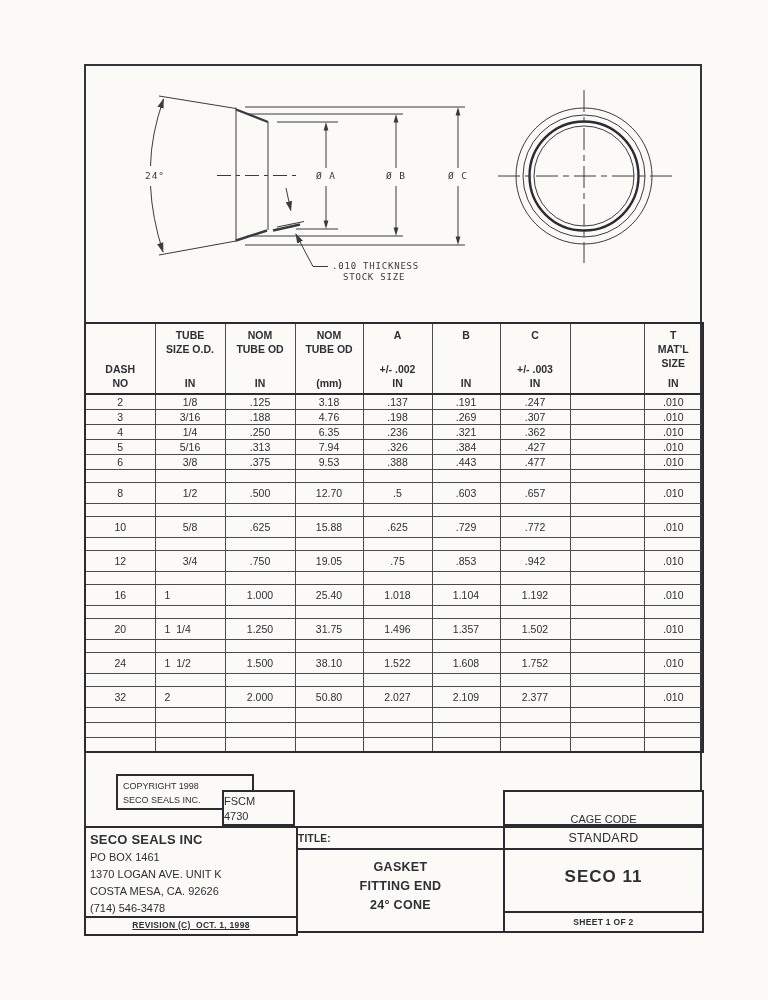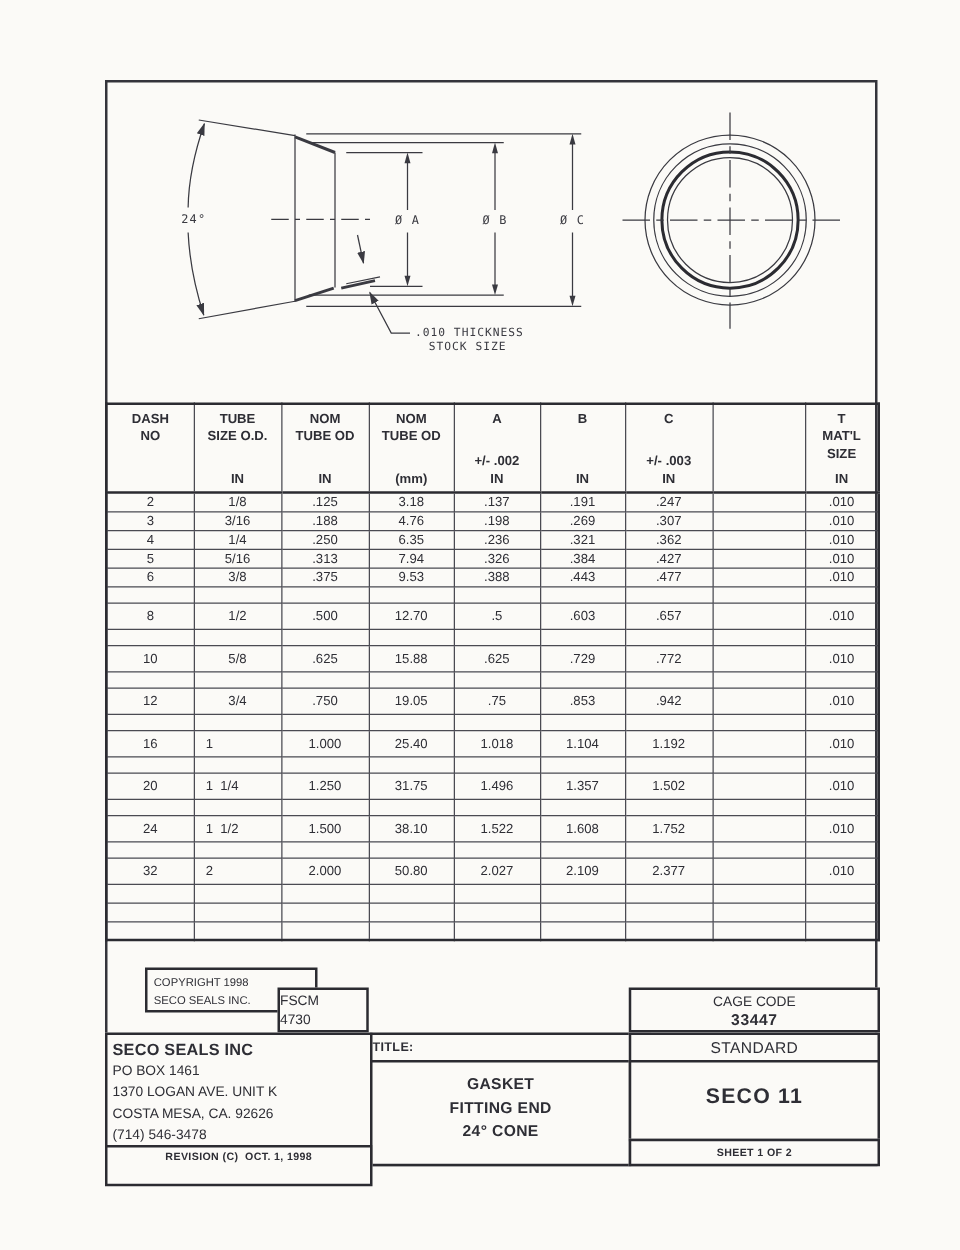--- a/index.html
+++ b/index.html
@@ -28,40 +28,40 @@
     overflow:hidden;white-space:pre;
   }
   .gtable{border:2px solid #2b2b31;}
   .gtable th{border-bottom:2px solid #2b2b31;vertical-align:top;}
   .hrow{height:70px;}
   .rt{height:15px;}  
   .rs{height:13px;}  
   .rd{height:21px;}  
   .rx{height:15px;}  
   .hw{display:flex;flex-direction:column;justify-content:space-between;height:62px;padding:4px 0 3px 0;font-weight:bold;}
-  .hw.center{justify-content:flex-start;}
+  .hw.center{justify-content:flex-end;}
   .hw div{line-height:14px;}
   td.cl{text-align:left;padding-left:9px;}
   
   .tb{position:absolute;box-sizing:border-box;border:2px solid #2b2b31;background:#fbfaf7;}
   .copyright-box{left:-2px;top:708px;width:138px;height:36px;padding:3px 0 0 5px;font-size:9px;line-height:14px;margin-left:32px;}
   .fscm-box{left:136px;top:724px;width:73px;height:36px;text-align:left;font-size:11px;line-height:15px;padding-top:2px;}
-  .cage-box{left:417px;top:724px;width:201px;height:36px;text-align:center;font-size:11px;line-height:14px;padding-top:3px;}
+  .cage-box{left:417px;top:724px;width:201px;height:36px;text-align:center;font-size:11px;line-height:14px;padding-top:20px;}
   .cage-box .val{font-size:12.5px;font-weight:700;letter-spacing:0.5px;}
   .bigleft{left:-2px;top:760px;width:214px;height:107px;}
   .company{font-size:13px;font-weight:700;padding:4px 0 2px 4px;letter-spacing:0.2px;}
   .address div{font-size:11px;line-height:17px;padding-left:4px;}
   .title-cell{left:210px;top:760px;width:225px;height:24px;text-align:left;font-size:10px;font-weight:700;line-height:21px;letter-spacing:0.3px;}
   .standard-cell{left:417px;top:760px;width:201px;height:24px;text-align:center;font-size:12.5px;font-weight:400;line-height:21px;letter-spacing:0.3px;}
   .mid-cell{left:210px;top:782px;width:209px;height:85px;display:flex;flex-direction:column;justify-content:flex-start;padding-top:8px;}
   .mid-cell div{font-size:12.5px;font-weight:700;text-align:center;line-height:19px;letter-spacing:0.3px;}
   .seco-cell{left:417px;top:782px;width:201px;height:65px;display:flex;align-items:center;justify-content:center;}
   .seco-cell div{font-size:17px;font-weight:700;letter-spacing:1px;padding-bottom:8px;}
   .sheet-cell{left:417px;top:845px;width:201px;height:22px;text-align:center;font-size:8.5px;font-weight:700;line-height:19px;letter-spacing:0.3px;}
-  .rev-cell{left:-2px;top:850px;width:214px;height:33px;text-align:center;font-size:8.5px;font-weight:700;line-height:14px;letter-spacing:0.3px;white-space:pre;}
+  .rev-cell{left:-2px;top:850px;width:214px;height:20px;text-align:center;font-size:8.5px;font-weight:700;line-height:14px;letter-spacing:0.3px;white-space:pre;text-decoration:underline;}
 </style>
 </head>
 <body>
 
 <div class="frame">
 
   <svg class="drawing-svg" width="614" height="256" viewBox="86 66 614 256">
     <defs>
       <marker id="ah" viewBox="0 0 10 10" refX="9.2" refY="5" markerWidth="10" markerHeight="10" orient="auto-start-reverse">
         <path d="M0,1.8 L10,5 L0,8.2 z" fill="#3a3a41"></path>

